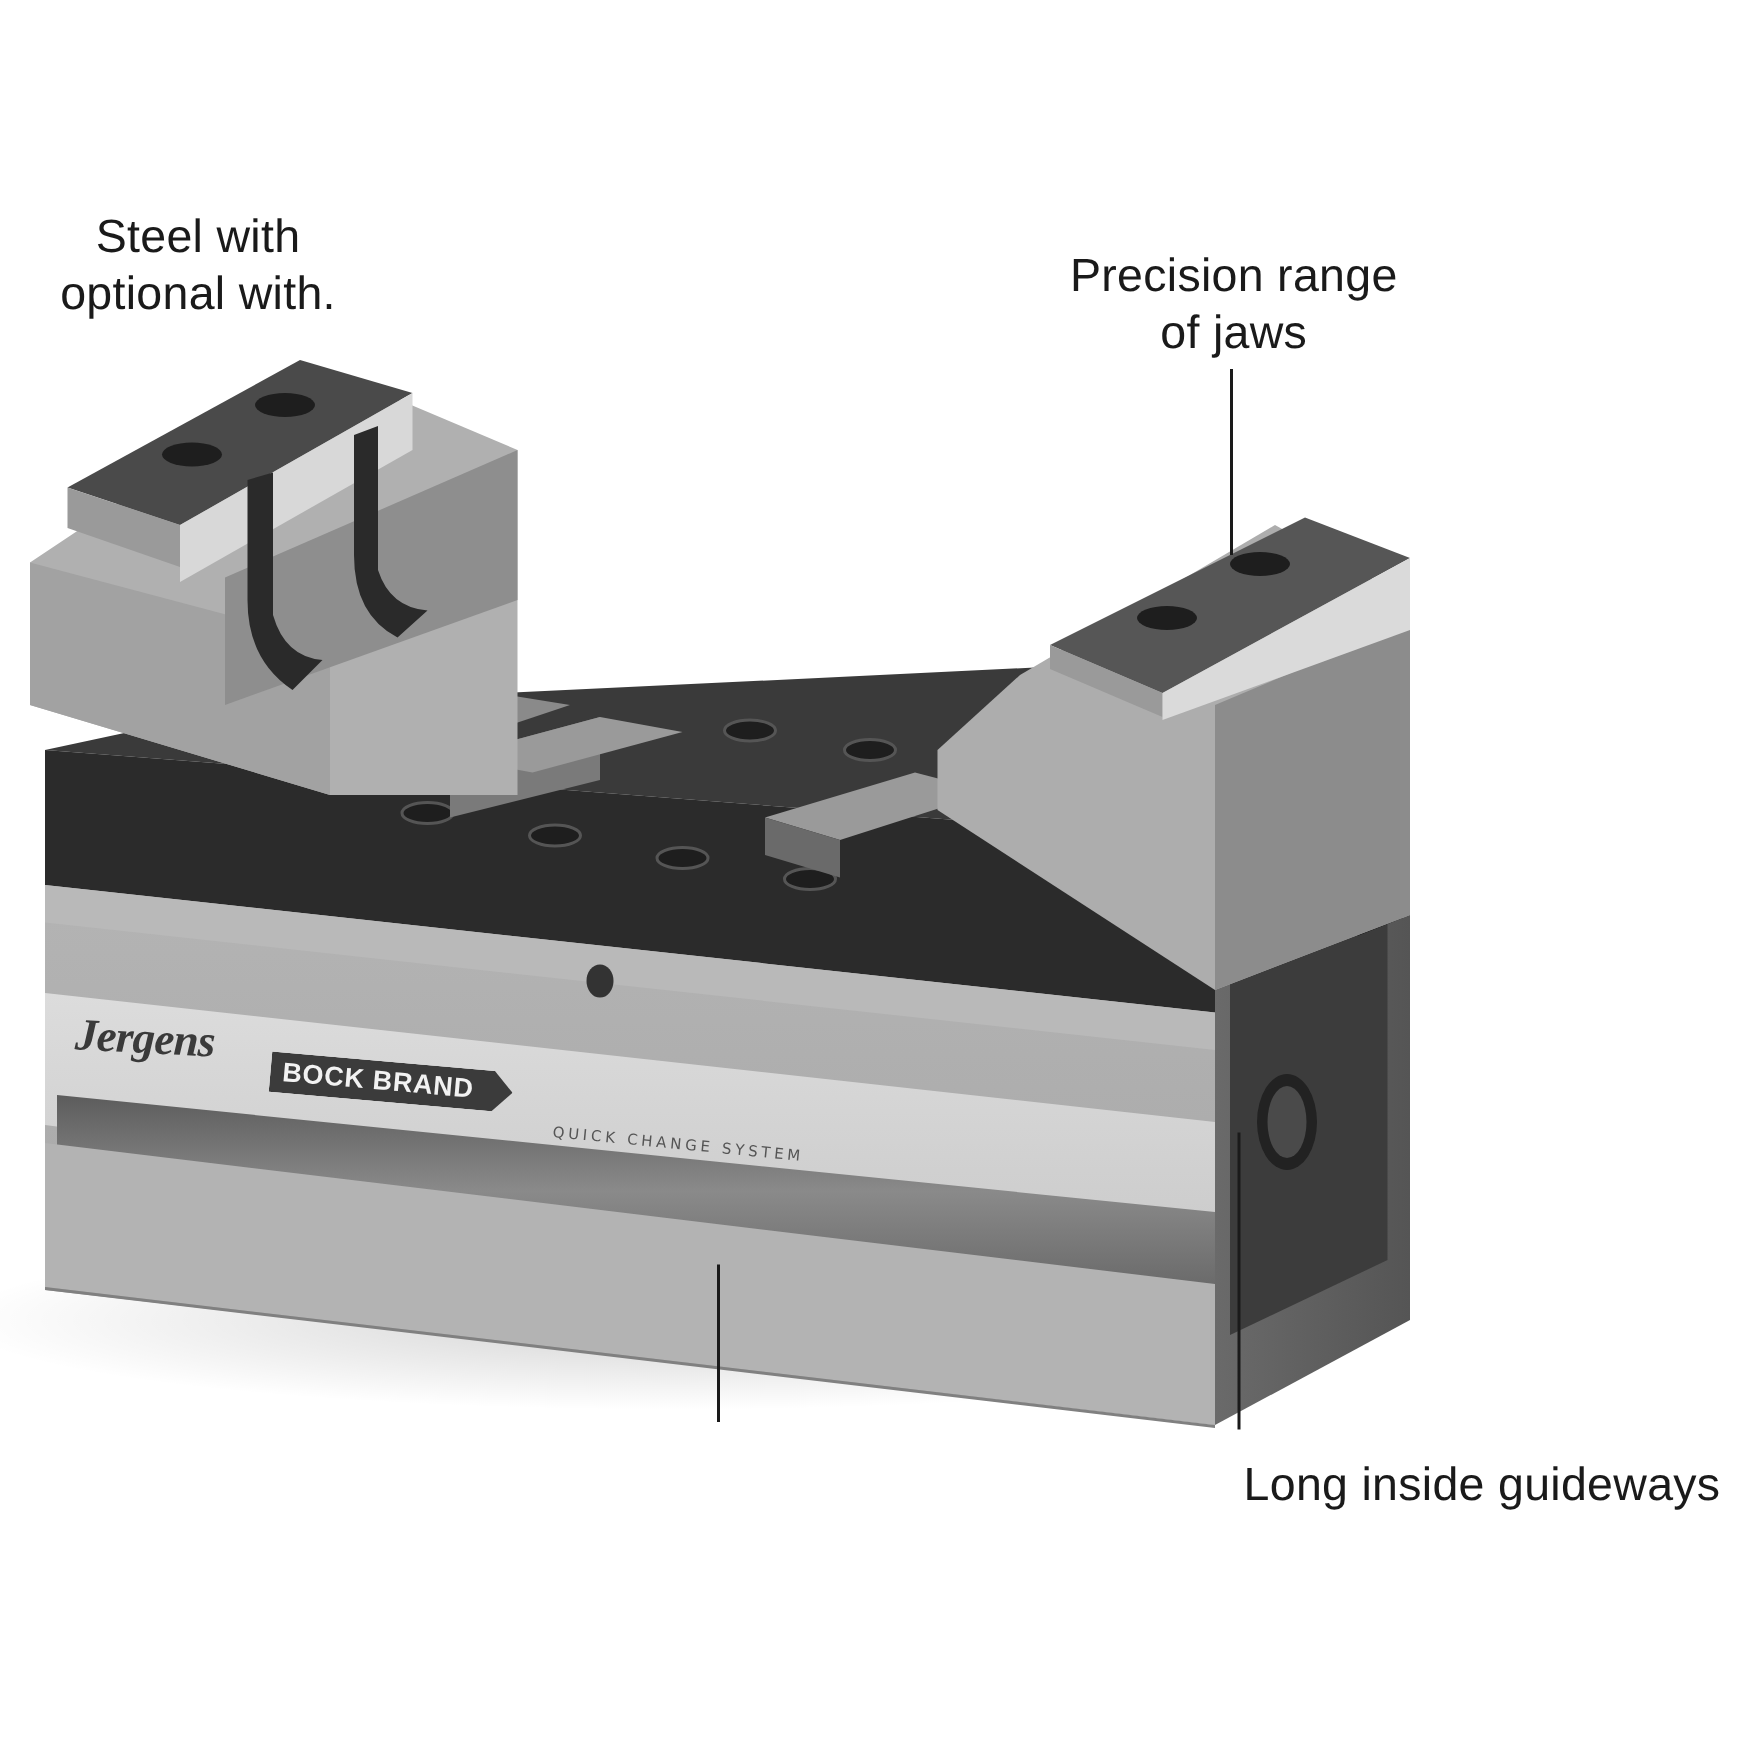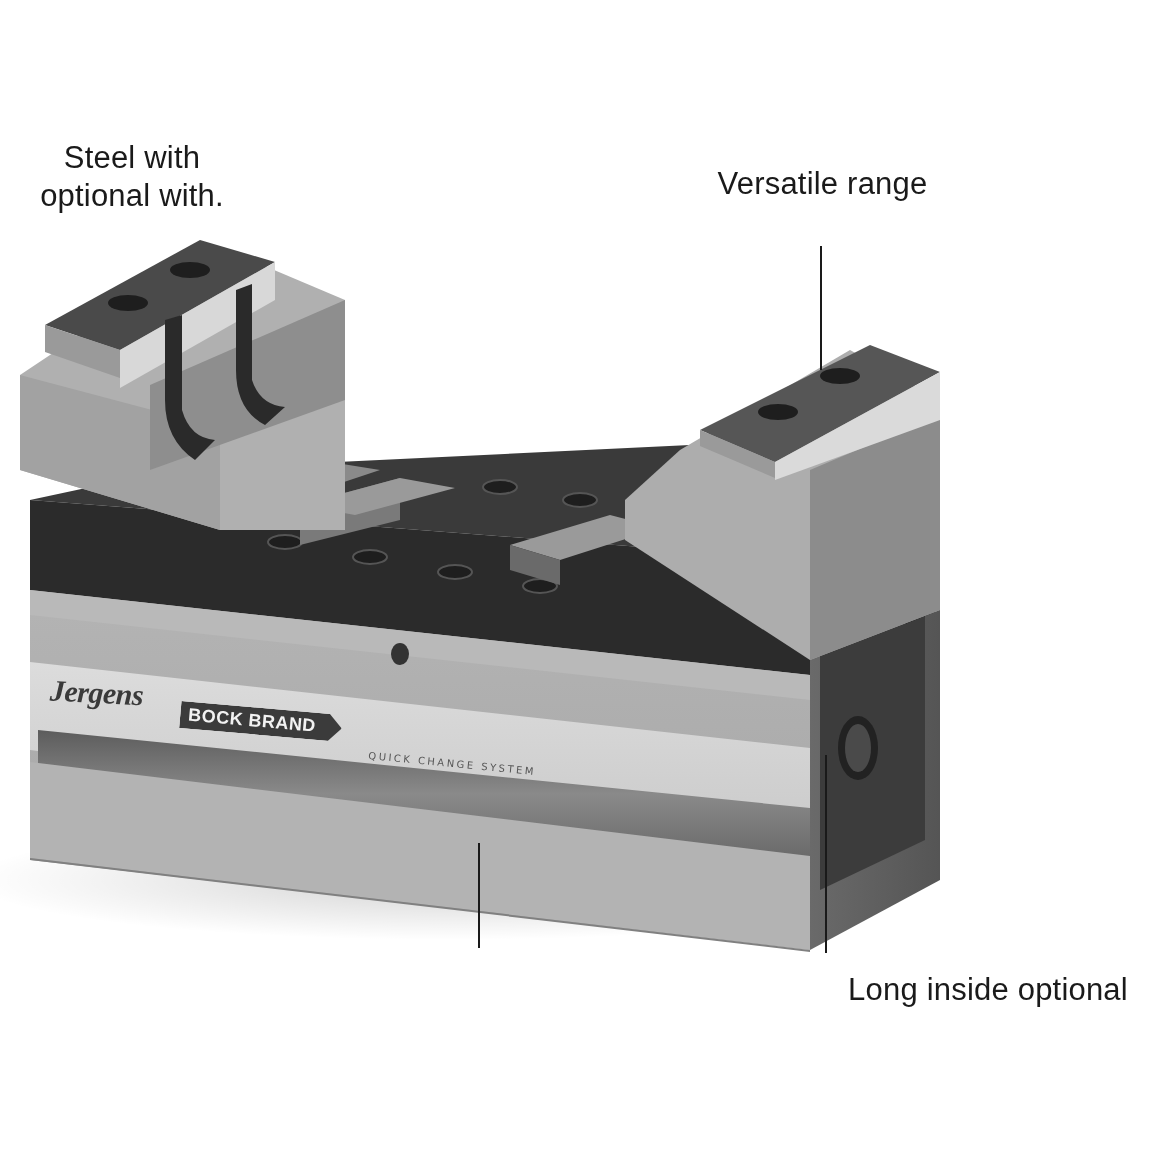--- a/index.html
+++ b/index.html
@@ -109,24 +109,25 @@
 <div class="brand jergens">Jergens</div>
 <div class="brand bock">BOCK BRAND</div>
 <div class="brand qcs">QUICK CHANGE SYSTEM</div>
 
 <div class="callout" style="left:22px; top:139px; width:220px;">
   <div>Steel with</div>
   <div>optional with.</div>
 </div>
 
 <div class="callout" style="left:700px; top:165px; width:245px;">
-  <div>Versatile range</div>
+  <div>Precision range</div>
+  <div>of jaws</div>
 </div>
 <div class="leader" style="left:820px; top:246px; height:124px;"></div>
 
 <div class="leader" style="left:478px; top:843px; height:105px;"></div>
 <div class="callout" style="left:465px; top:964px; width:245px;">
 </div>
 
 <div class="leader" style="left:825px; top:755px; height:198px;"></div>
 <div class="callout" style="left:812px; top:971px; width:352px;">
-  <div>Long inside optional</div>
+  <div>Long inside guideways</div>
 </div>
 
 </body></html>

